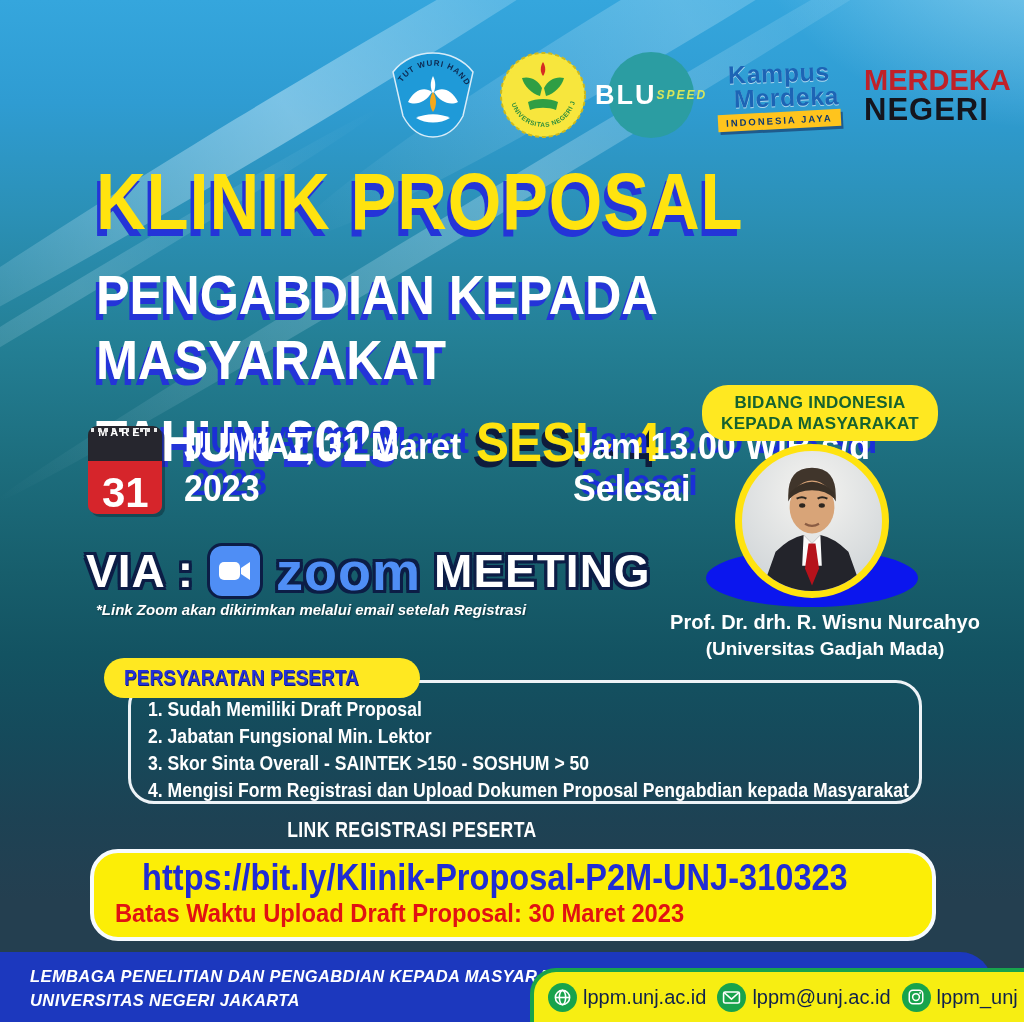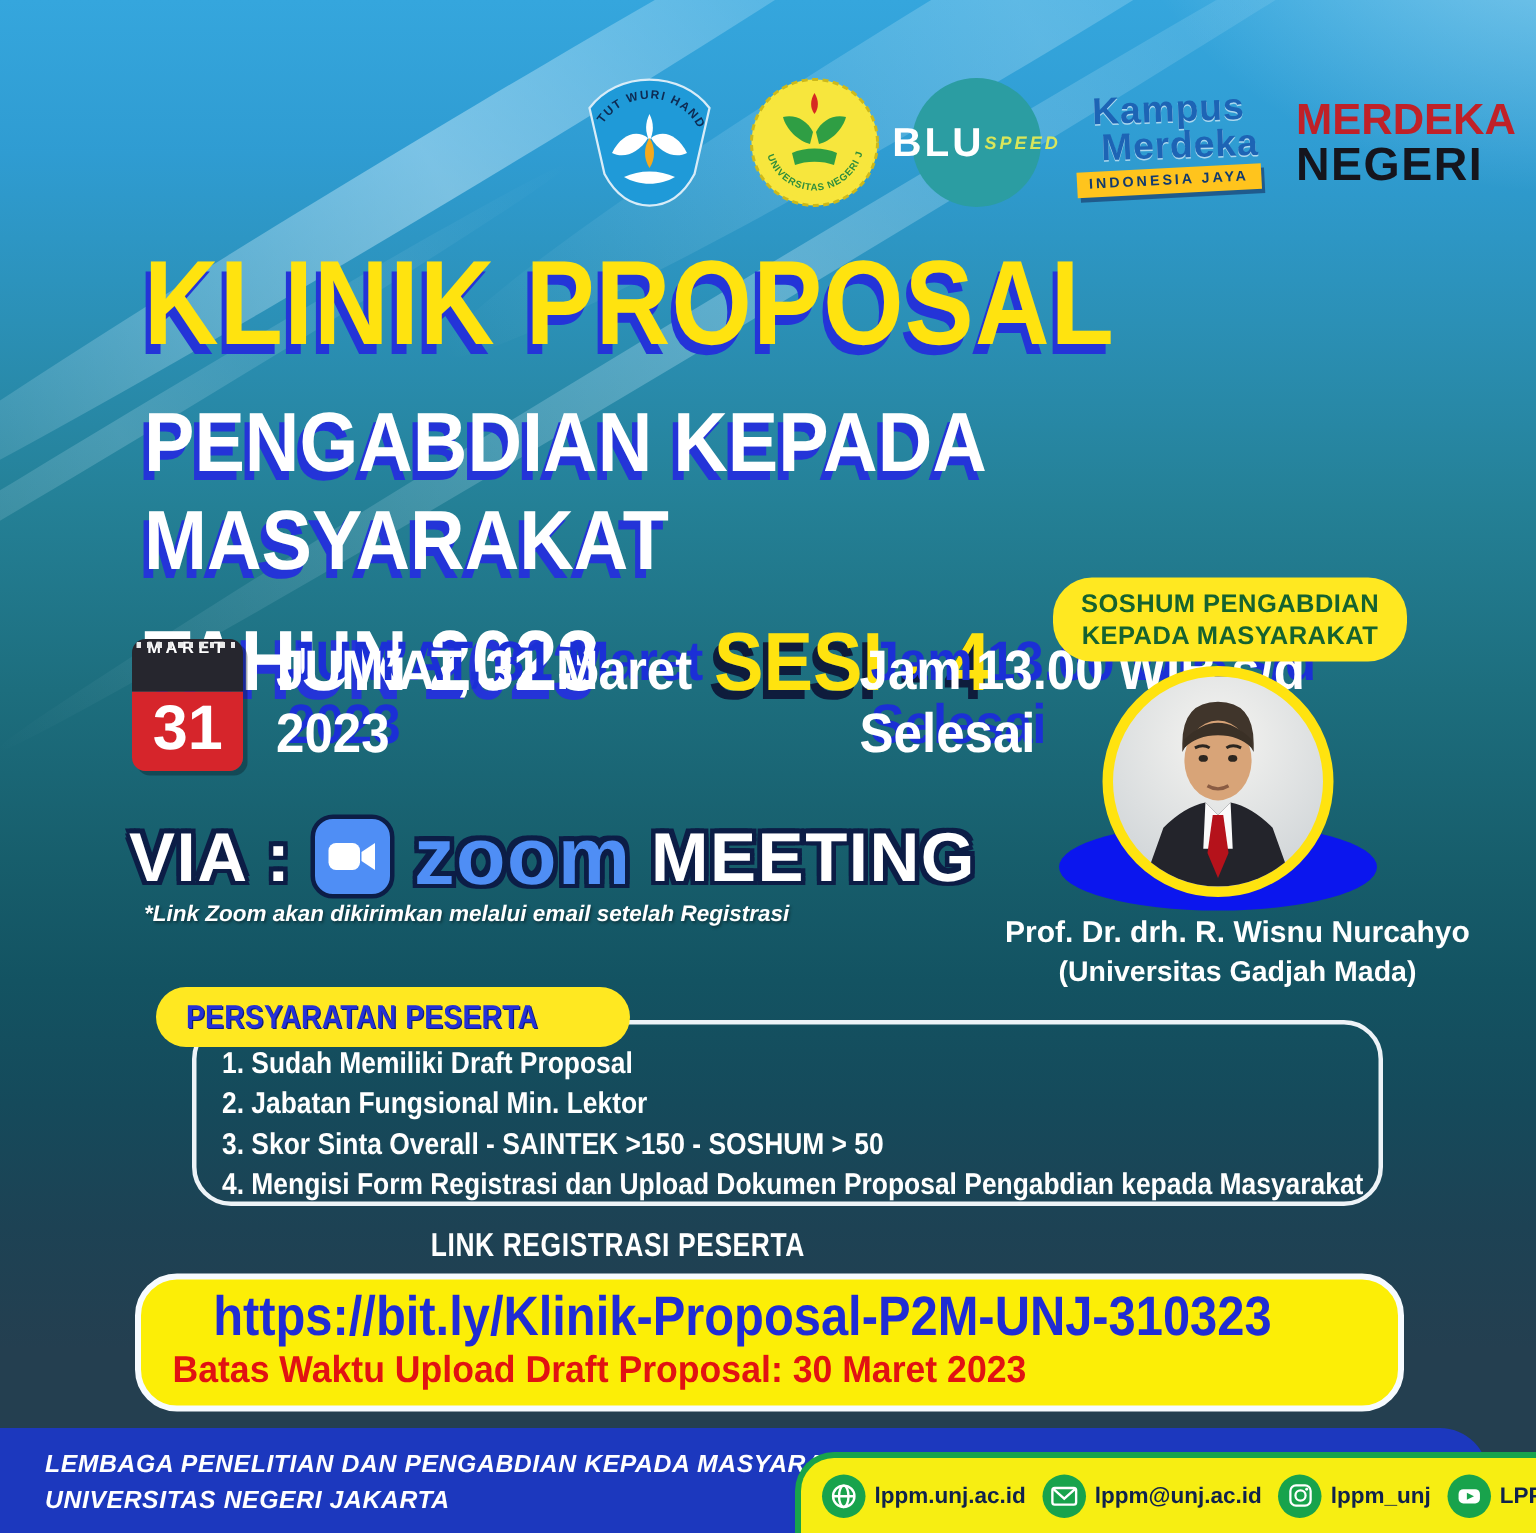--- a/index.html
+++ b/index.html
@@ -49,21 +49,21 @@
   .t3b{font-size:55px;font-weight:bold;color:#ffe30f;text-shadow:-4px 6px 0 #0e1c3c;transform:scaleX(.9);}
 
   
   .sched{position:absolute;left:88px;top:426px;display:flex;gap:22px;align-items:flex-start;}
   .cal{width:76px;height:88px;border-radius:9px;overflow:hidden;box-shadow:3px 3px 0 rgba(10,20,30,.35);}
   .cal-top{height:32px;background:#26262e;display:flex;align-items:flex-start;justify-content:center;
     padding-bottom:3px;position:relative;}
   .cal-top::before{content:"";position:absolute;top:2px;left:3px;right:3px;height:4px;
     background:repeating-linear-gradient(90deg,#e8e8e8 0 3px,transparent 3px 7px);}
   .cal-month{color:#fff;font-size:11px;font-weight:bold;letter-spacing:3px;}
-  .cal-body{height:56px;background:#d6252b;display:flex;align-items:flex-start;justify-content:center;}
+  .cal-body{height:56px;background:#d6252b;display:flex;align-items:flex-end;justify-content:center;}
   .cal-day{color:#fff;font-size:42px;font-weight:bold;}
   .dt{display:flex;gap:2px;}
   .dline{font-size:37px;font-weight:bold;color:#fff;line-height:42px;
     text-shadow:8px -6px 0 #1b2fd6;transform:scaleX(.92);}
 
   
   .via{position:absolute;left:86px;top:540px;display:flex;align-items:center;gap:13px;}
   .o-navy{text-shadow:-3px -3px 0 #0c1d46,3px -3px 0 #0c1d46,-3px 3px 0 #0c1d46,3px 3px 0 #0c1d46,
     -3px 0 0 #0c1d46,3px 0 0 #0c1d46,0 -3px 0 #0c1d46,0 3px 0 #0c1d46;}
   .via-word{font-size:46px;font-weight:bold;color:#fff;letter-spacing:1px;}
@@ -110,21 +110,21 @@
   .f-blue{position:absolute;left:0;bottom:0;width:992px;height:70px;background:#1c38be;
     border-top-right-radius:32px;}
   .f-org{padding:12px 0 0 30px;color:#fff;font-weight:bold;font-style:italic;font-size:16.5px;
     line-height:24px;letter-spacing:.4px;}
   .f-contacts{position:absolute;right:0;bottom:0;height:50px;width:468px;background:#f7ee12;
     border-top-left-radius:26px;border-top:4px solid #18a34c;border-left:4px solid #18a34c;
     display:flex;align-items:center;gap:11px;padding:0 8px 0 14px;box-sizing:content-box;z-index:3;}
   .contact{display:flex;align-items:center;gap:6px;}
   .c-ic{width:29px;height:29px;border-radius:50%;background:#18a34c;display:flex;
     align-items:center;justify-content:center;flex:0 0 auto;}
-  .c-lb{font-size:15px;font-weight:bold;color:#10224c;white-space:nowrap;}
+  .c-lb{font-size:20px;font-weight:normal;color:#10224c;white-space:nowrap;}
 
   .logo-svg{display:block;}
 </style>
 </head>
 <body>
 
 <div class="poster">
 
   <div class="sheen">
     <div class="glow"></div>
@@ -210,21 +210,21 @@
         <rect x="1" y="4" width="21" height="18" rx="5" fill="#fff"></rect>
         <path d="M23 10 L32 4 L32 22 L23 16 Z" fill="#fff"></path>
       </svg>
     </span>
     <span class="zoom-word o-navy">zoom</span>
     <span class="via-word o-navy">MEETING</span>
   </div>
   <div class="znote">*Link Zoom akan dikirimkan melalui email setelah Registrasi</div>
 
   <div class="badge">
-    <div>SOSHUM PENGABDIAN</div>
+    <div>BIDANG INDONESIA</div>
     <div>KEPADA MASYARAKAT</div>
   </div>
   <div class="sp-ellipse"></div>
   <div class="sp-photo">
     <svg width="140" height="140" viewBox="0 0 100 100">
       <path d="M33 32 Q33 12 50 12 Q67 12 67 32 L67 36 Q62 26 50 26 Q38 26 33 36 Z" fill="#40352b"></path>
       <ellipse cx="50" cy="40" rx="16" ry="19" fill="#d8a478"></ellipse>
       <path d="M34 34 Q40 28 50 28 Q60 28 66 34 L66 30 Q58 22 50 22 Q42 22 34 30 Z" fill="#3a3026"></path>
       <ellipse cx="43" cy="39" rx="2.2" ry="1.6" fill="#2c2620"></ellipse>
       <ellipse cx="57" cy="39" rx="2.2" ry="1.6" fill="#2c2620"></ellipse>

